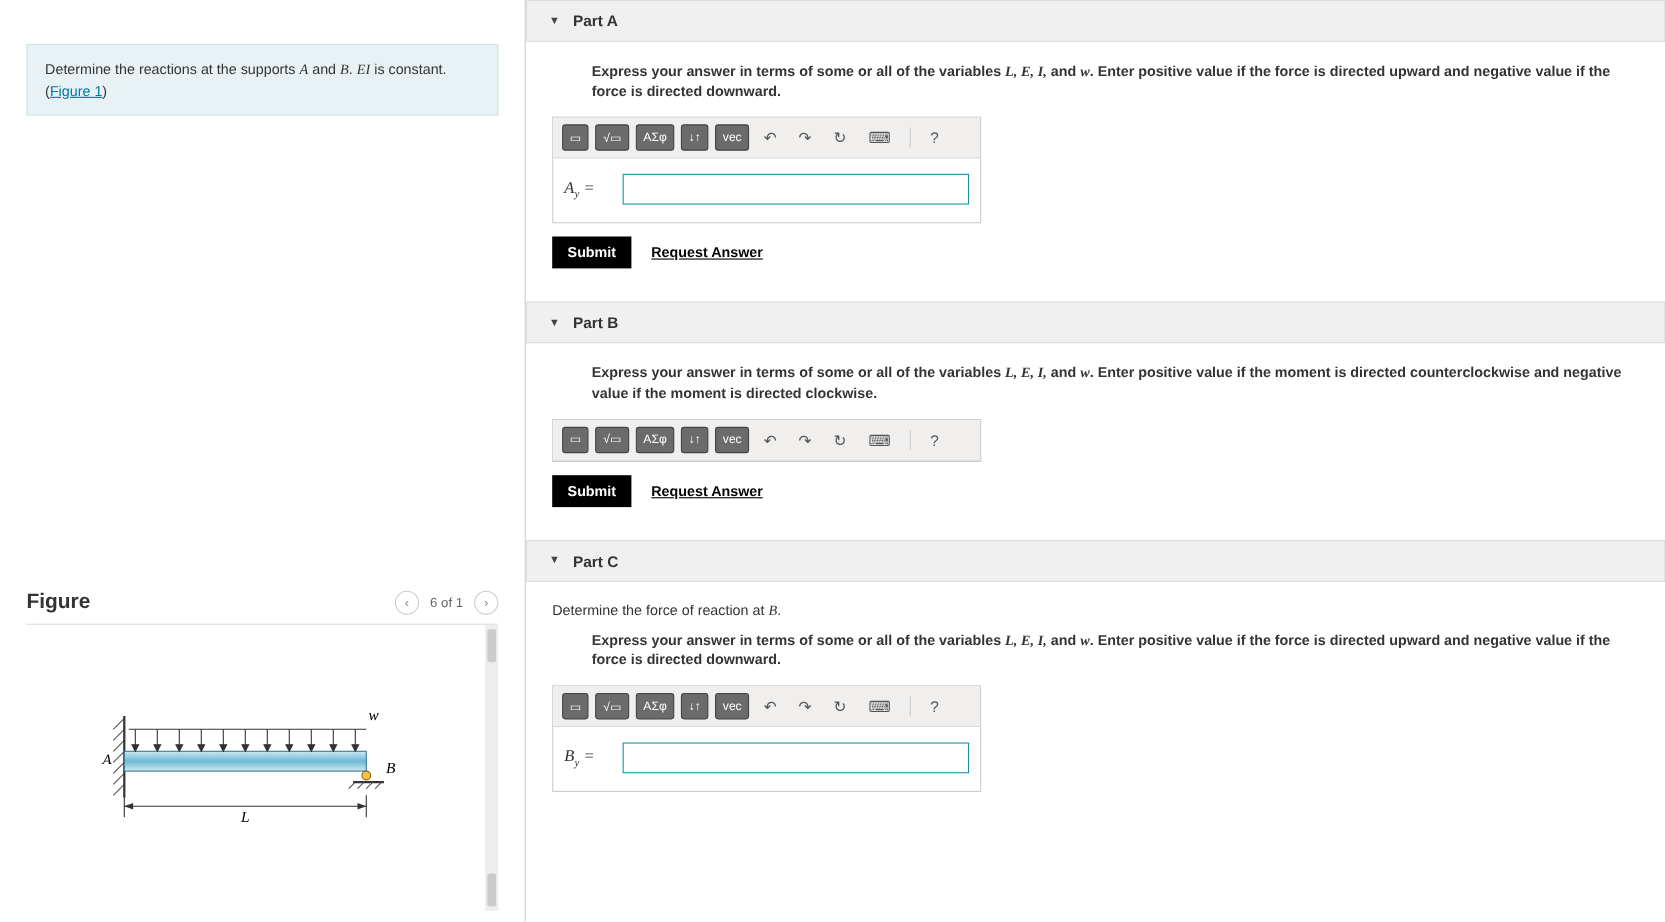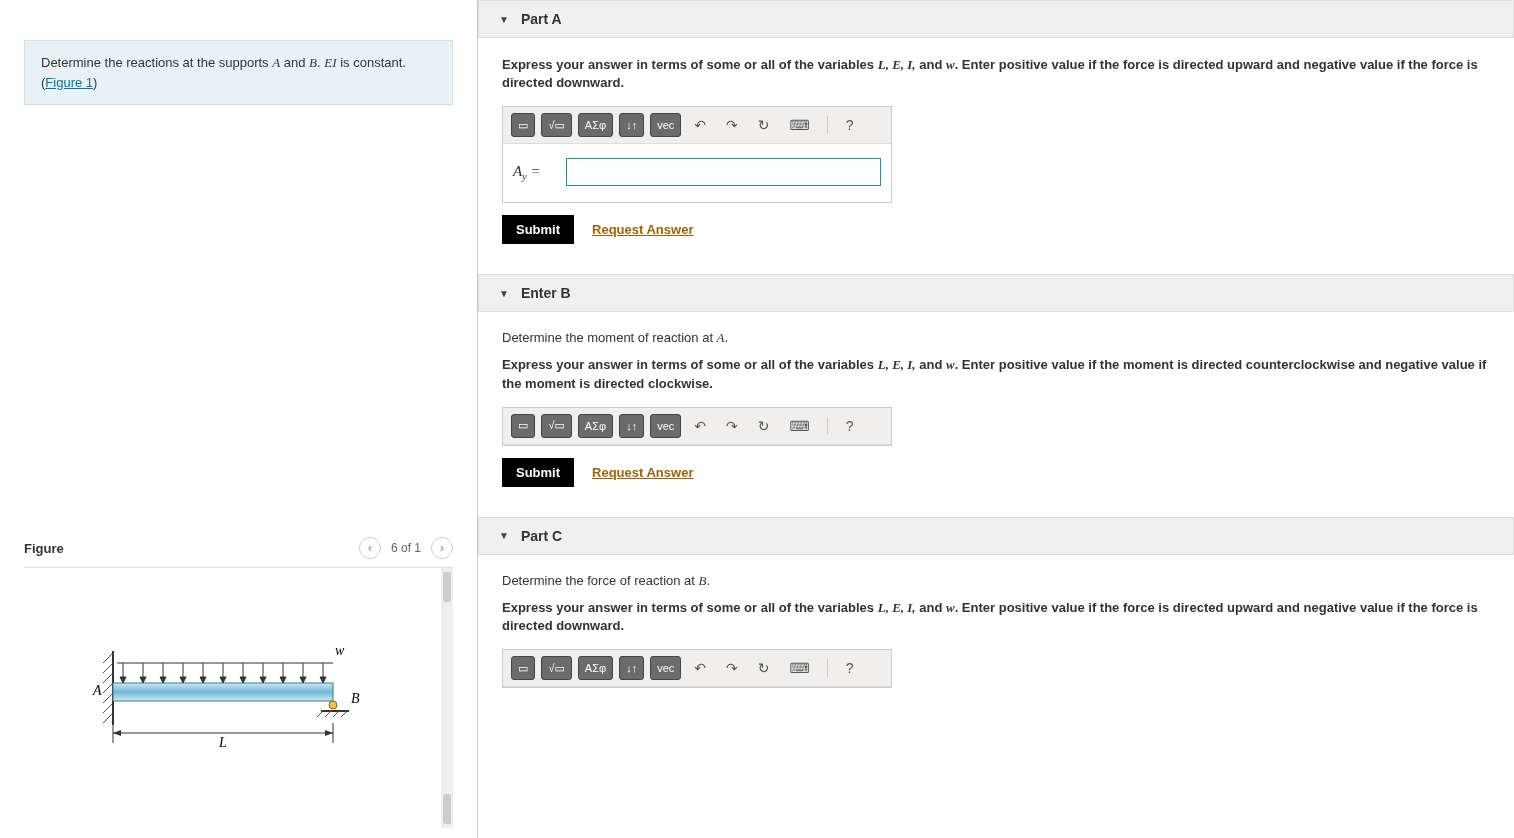--- a/index.html
+++ b/index.html
@@ -38,21 +38,21 @@
     margin-top: auto;
     padding-top: 24px;
   }
   .figure-header {
     display: flex;
     align-items: center;
     justify-content: space-between;
     padding: 8px 0;
     border-bottom: 1px solid #ddd;
   }
-  .figure-title { font-weight: bold; font-size: 13px; }
+  .figure-title { font-weight: bold; font-size: 19px; }
   .figure-nav { display: flex; align-items: center; gap: 10px; color: #666; font-size: 12px; }
   .nav-btn {
     width: 22px; height: 22px; border: 1px solid #ccc; border-radius: 50%;
     display: inline-flex; align-items: center; justify-content: center;
     font-size: 12px; color: #888; background: #fff; cursor: pointer;
   }
   .figure-body {
     height: 260px;
     border-right: 12px solid #eee;
     position: relative;
@@ -78,21 +78,21 @@
     padding: 10px 20px;
     display: flex;
     align-items: center;
     gap: 12px;
     font-weight: bold;
     font-size: 14px;
   }
   .part-header .tri { font-size: 10px; color: #444; }
   .part-body { padding: 18px 24px 30px 24px; }
   .question { font-size: 13px; margin-bottom: 10px; }
-  .instructions { font-size: 13px; font-weight: bold; line-height: 1.4; margin-bottom: 14px; }
+  .instructions { font-size: 13px; font-weight: bold; line-height: 1.4; margin-bottom: 14px; margin-left: 36px; }
   .instructions .italic { font-weight: bold; }
 
   .answer-box {
     border: 1px solid #ccc;
     width: 390px;
     background: #fff;
     padding: 0;
   }
   .toolbar {
     background: #f0efee;
@@ -122,21 +122,21 @@
   .answer-label sub { font-size: 10px; font-style: italic; }
   .answer-input {
     flex: 1; height: 28px; border: 1px solid #1795a8;
     padding: 2px 6px; font-size: 13px;
   }
   .actions { margin-top: 12px; display: flex; align-items: center; gap: 18px; }
   .submit-btn {
     background: #000000; color: #fff; border: none; padding: 7px 14px;
     font-size: 13px; font-weight: bold; cursor: pointer;
   }
-  .request-link { color: #a16207; text-decoration: underline; font-size: 13px; cursor: pointer; font-weight: bold; }
+  .request-link { color: #000000; text-decoration: underline; font-size: 13px; cursor: pointer; font-weight: bold; }
 </style>
 </head>
 <body>
 
 <div class="layout">
 
   <div class="left-col">
     <div class="problem-statement">
       <span>Determine the reactions at the supports </span><span class="italic">A</span><span> and </span><span class="italic">B</span><span>. </span><span class="italic">EI</span><span> is constant. (</span><a class="figlink">Figure 1</a><span>)</span>
     </div>
@@ -257,26 +257,23 @@
         </div>
       </div>
       <div class="actions">
         <button class="submit-btn">Submit</button>
         <a class="request-link">Request Answer</a>
       </div>
     </div>
 
     <div class="part-header">
       <span class="tri">▼</span>
-      <span>Enter B</span>
+      <span>Part B</span>
     </div>
     <div class="part-body">
-      <div class="question">
-        <span>Determine the moment of reaction at </span><span class="italic">A</span><span>.</span>
-      </div>
       <div class="instructions">
         <span>Express your answer in terms of some or all of the variables </span><span class="italic">L, E, I,</span><span> and </span><span class="italic">w</span><span>. Enter positive value if the moment is directed counterclockwise and negative value if the moment is directed clockwise.</span>
       </div>
       <div class="answer-box">
         <div class="toolbar">
           <span class="tool-btn">▭</span>
           <span class="tool-btn">√▭</span>
           <span class="tool-btn">ΑΣφ</span>
           <span class="tool-btn">↓↑</span>
           <span class="tool-btn">vec</span>
@@ -312,18 +309,22 @@
           <span class="tool-btn">ΑΣφ</span>
           <span class="tool-btn">↓↑</span>
           <span class="tool-btn">vec</span>
           <span class="tool-btn light">↶</span>
           <span class="tool-btn light">↷</span>
           <span class="tool-btn light">↻</span>
           <span class="tool-btn light">⌨</span>
           <span class="tool-sep"></span>
           <span class="tool-btn light">?</span>
         </div>
+        <div class="answer-row">
+          <span class="answer-label"><span>B</span><sub>y</sub> =</span>
+          <input class="answer-input" type="text" style="">
+        </div>
       </div>
 
     </div>
 
   </div>
 </div>
 
 </body></html>

